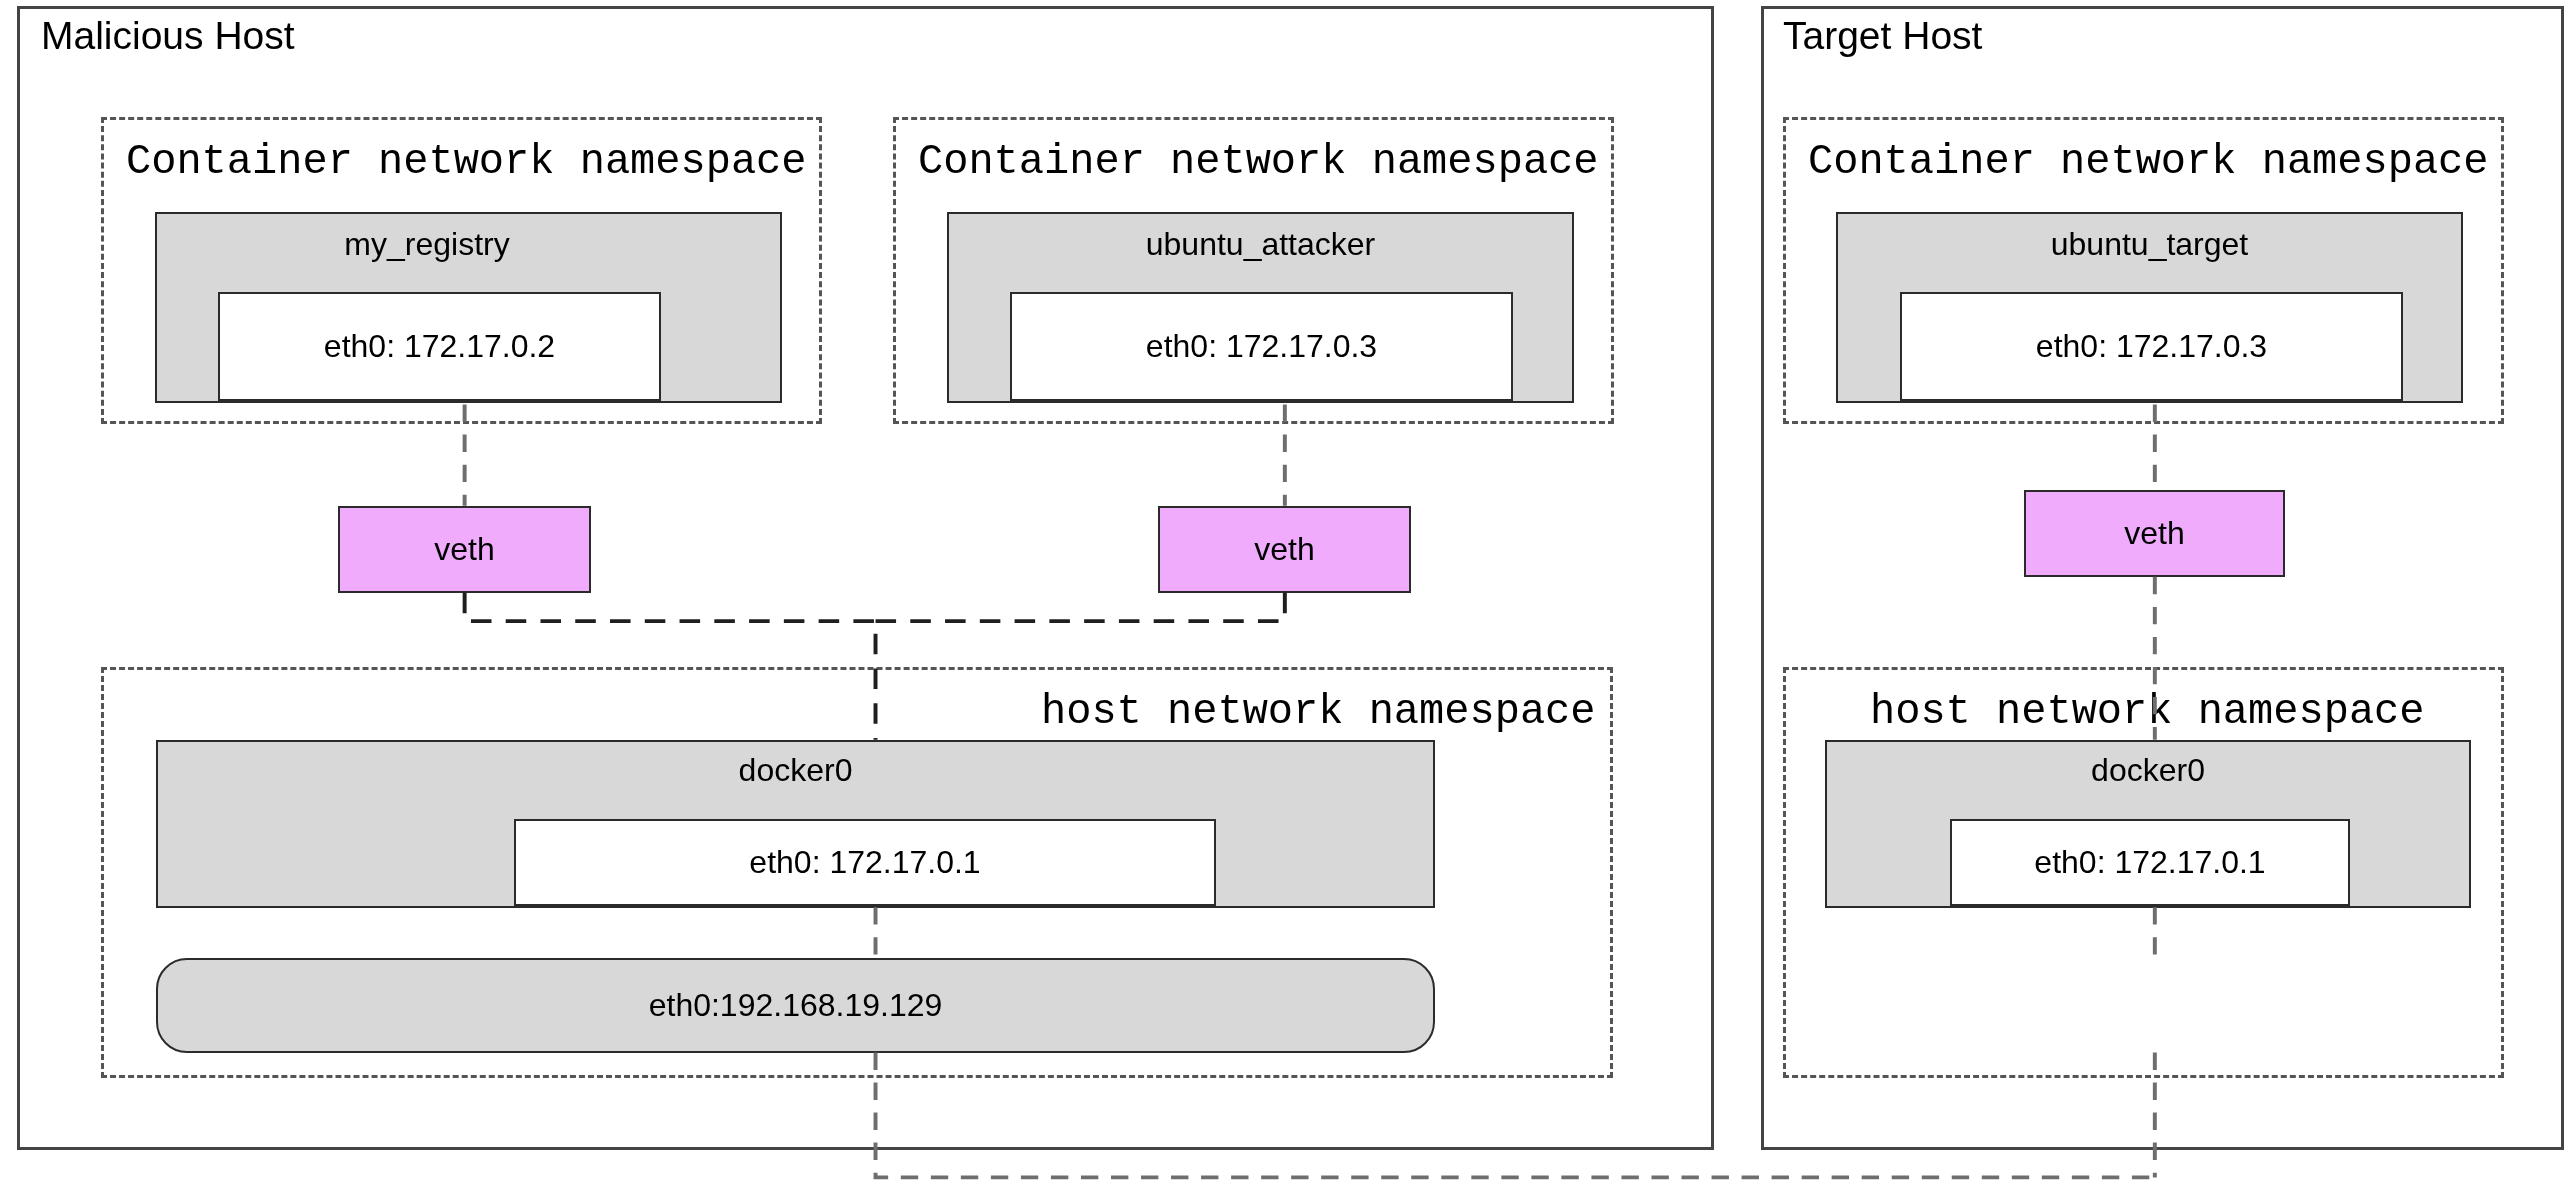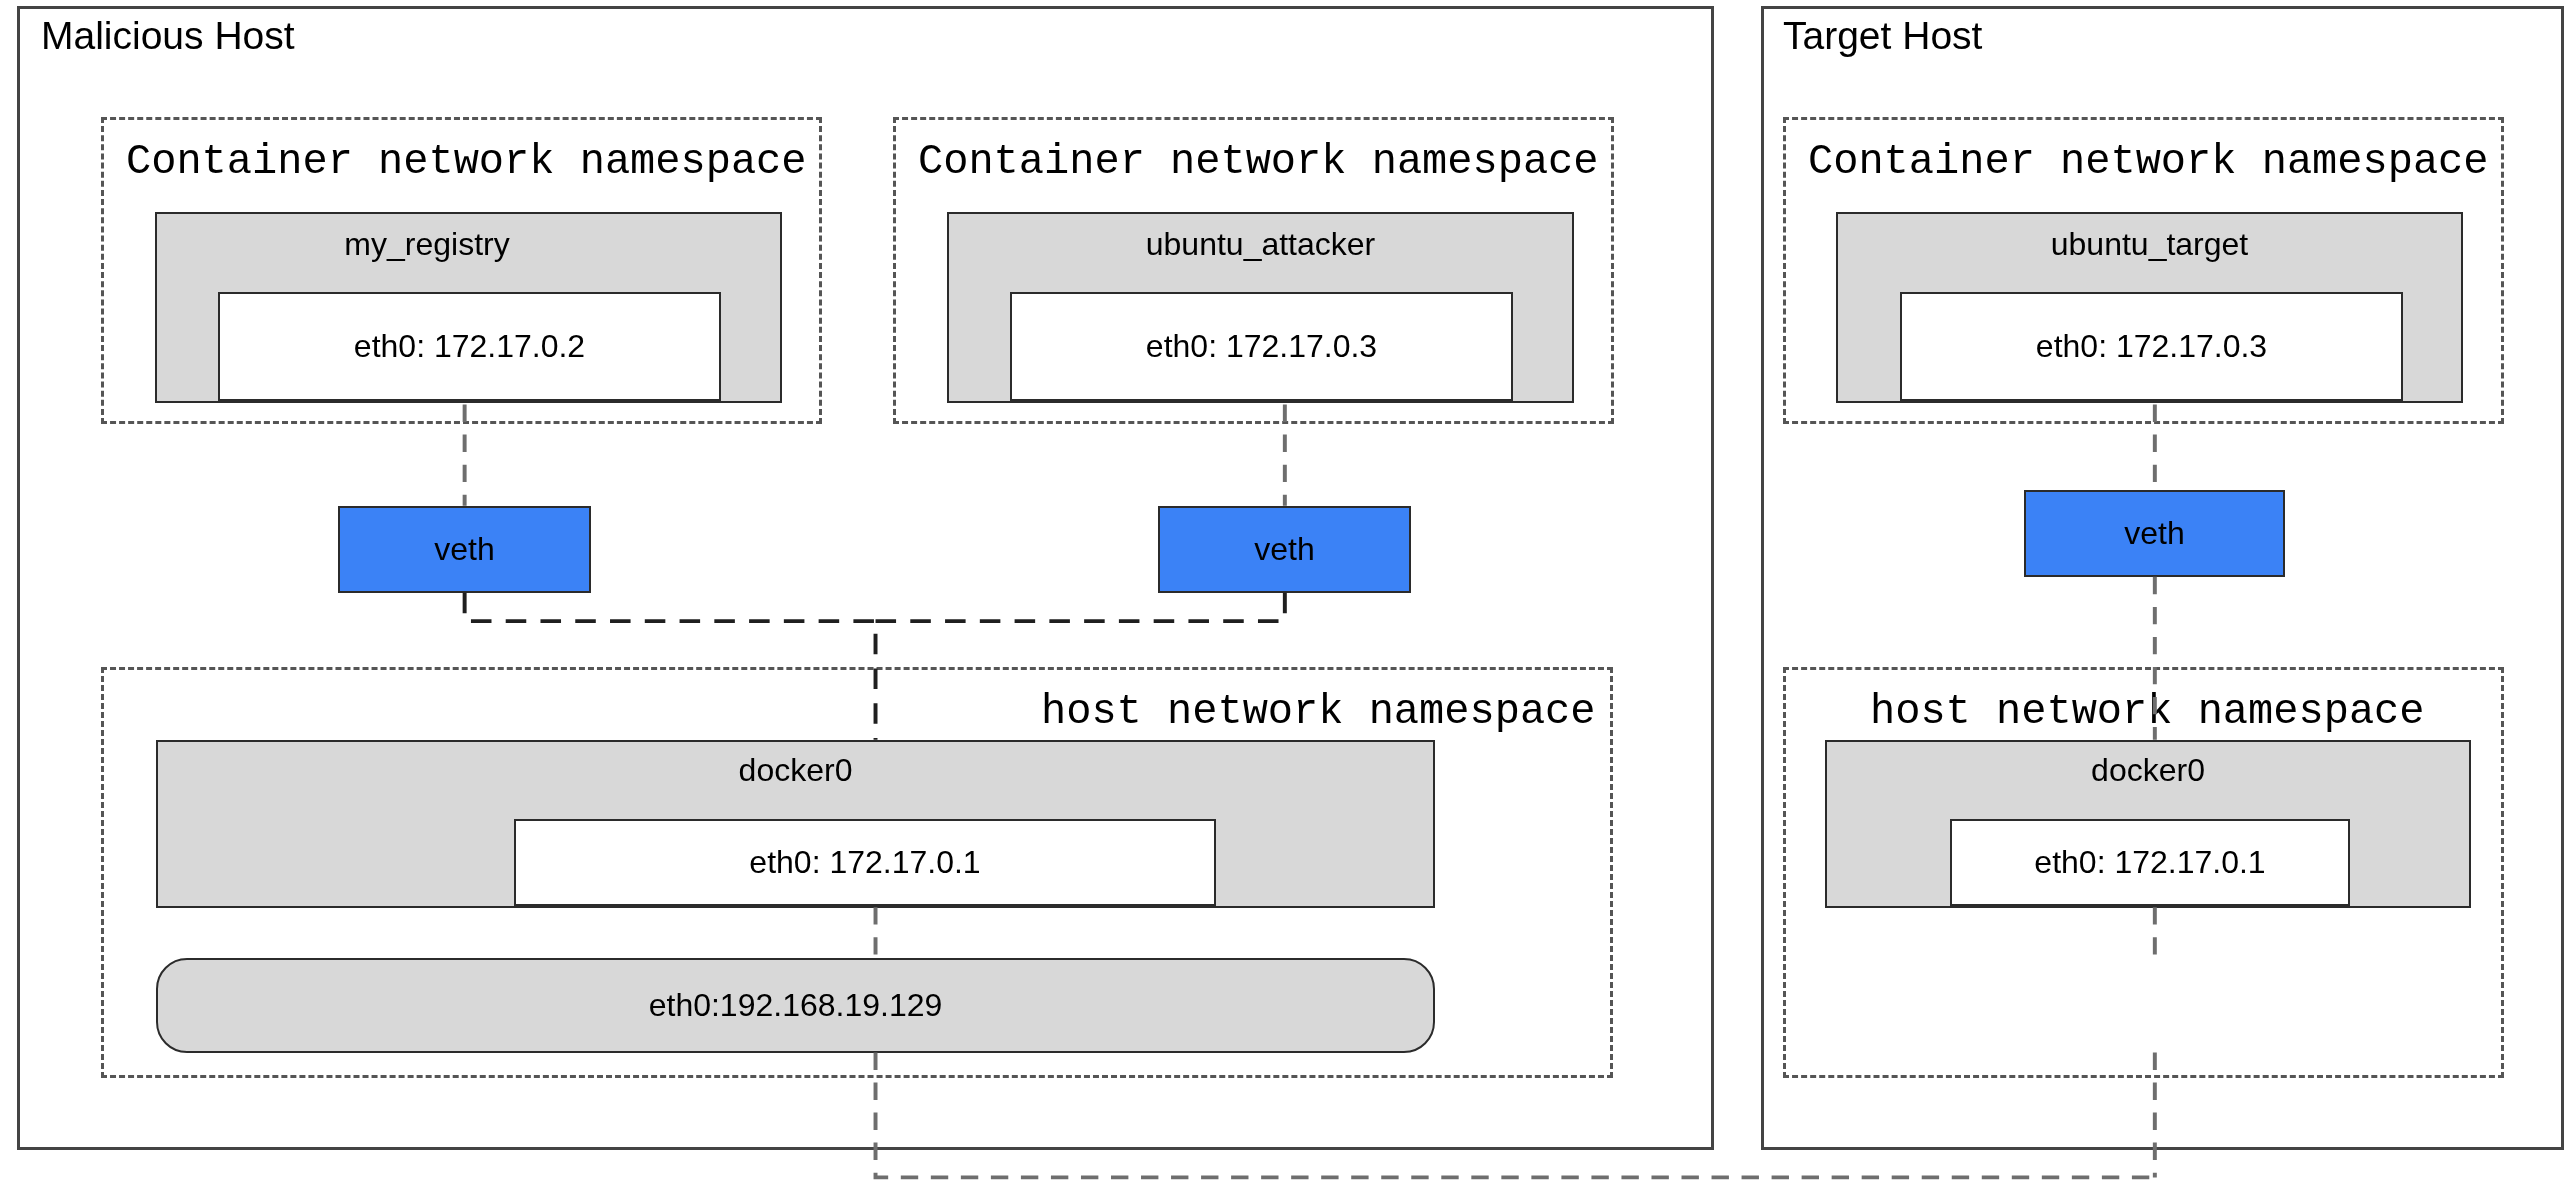--- a/index.html
+++ b/index.html
@@ -43,21 +43,21 @@
     line-height: 1;
     font-family: Liberation Mono, monospace;
   }
   .solid-box {
     position: absolute;
     background: #d8d8d8;
     border: 2.4px solid #2b2b2b;
     box-sizing: border-box;
   }
   .solid-box.dark {
-    background: #3b82f6;
+    background: #f0abfc;
   }
   .white-box {
     position: absolute;
     background: #ffffff;
     border: 2.4px solid #2b2b2b;
     box-sizing: border-box;
   }
   .box-label {
     position: absolute;
     left: 0;
@@ -92,21 +92,21 @@
 
   <div class="host-box" style="left:17.4px; top:6.3px; width:1697px; height:1144px;"></div>
   <div class="host-title" style="left:41px; top:16px;">Malicious Host</div>
 
   <div class="ns-box" style="left:101px; top:117px; width:721px; height:307px;"></div>
   <div class="ns-title" style="left:126px; top:141px;">Container network namespace</div>
 
   <div class="solid-box" style="left:155px; top:212px; width:627px; height:191px;"></div>
   <div class="box-label" style="left:155px; top:228px; width:544px;">my_registry</div>
 
-  <div class="white-box centered-label" style="left:218px; top:292px; width:503px; height:109px;">eth0: 172.17.0.2</div>
+  <div class="white-box centered-label" style="left:218px; top:292px; width:443px; height:109px;">eth0: 172.17.0.2</div>
 
   <div class="ns-box" style="left:893px; top:117px; width:721px; height:307px;"></div>
   <div class="ns-title" style="left:918px; top:141px;">Container network namespace</div>
 
   <div class="solid-box" style="left:947px; top:212px; width:627px; height:191px;"></div>
   <div class="box-label" style="left:947px; top:228px; width:627px;">ubuntu_attacker</div>
 
   <div class="white-box centered-label" style="left:1010px; top:292px; width:503px; height:109px;">eth0: 172.17.0.3</div>
 
   <div class="solid-box dark centered-label" style="left:338px; top:506px; width:253px; height:87px;">veth</div>

